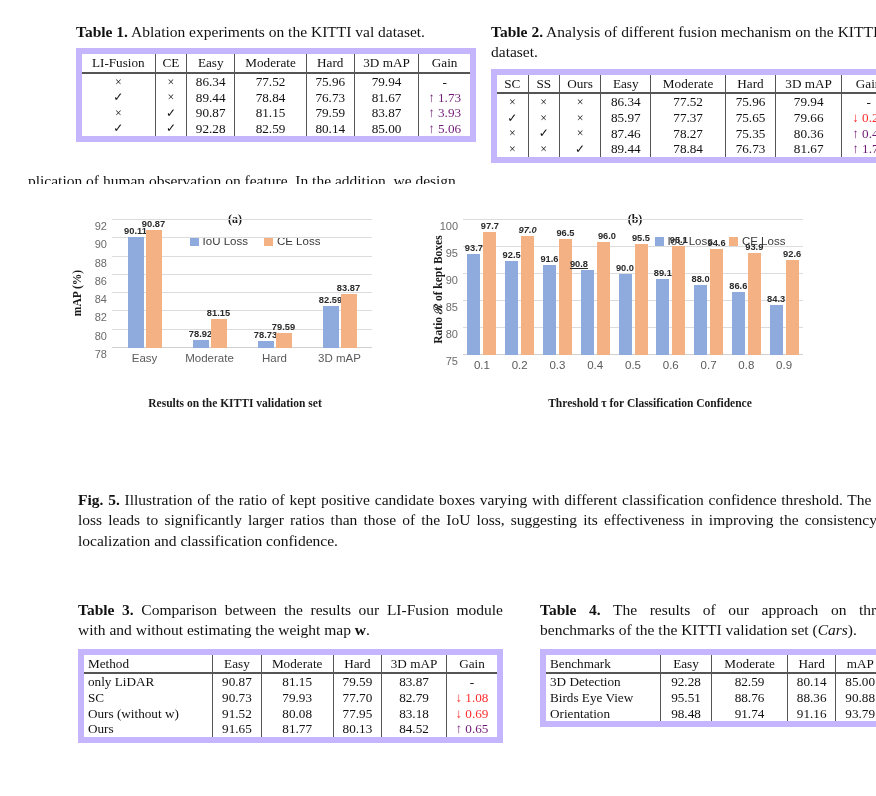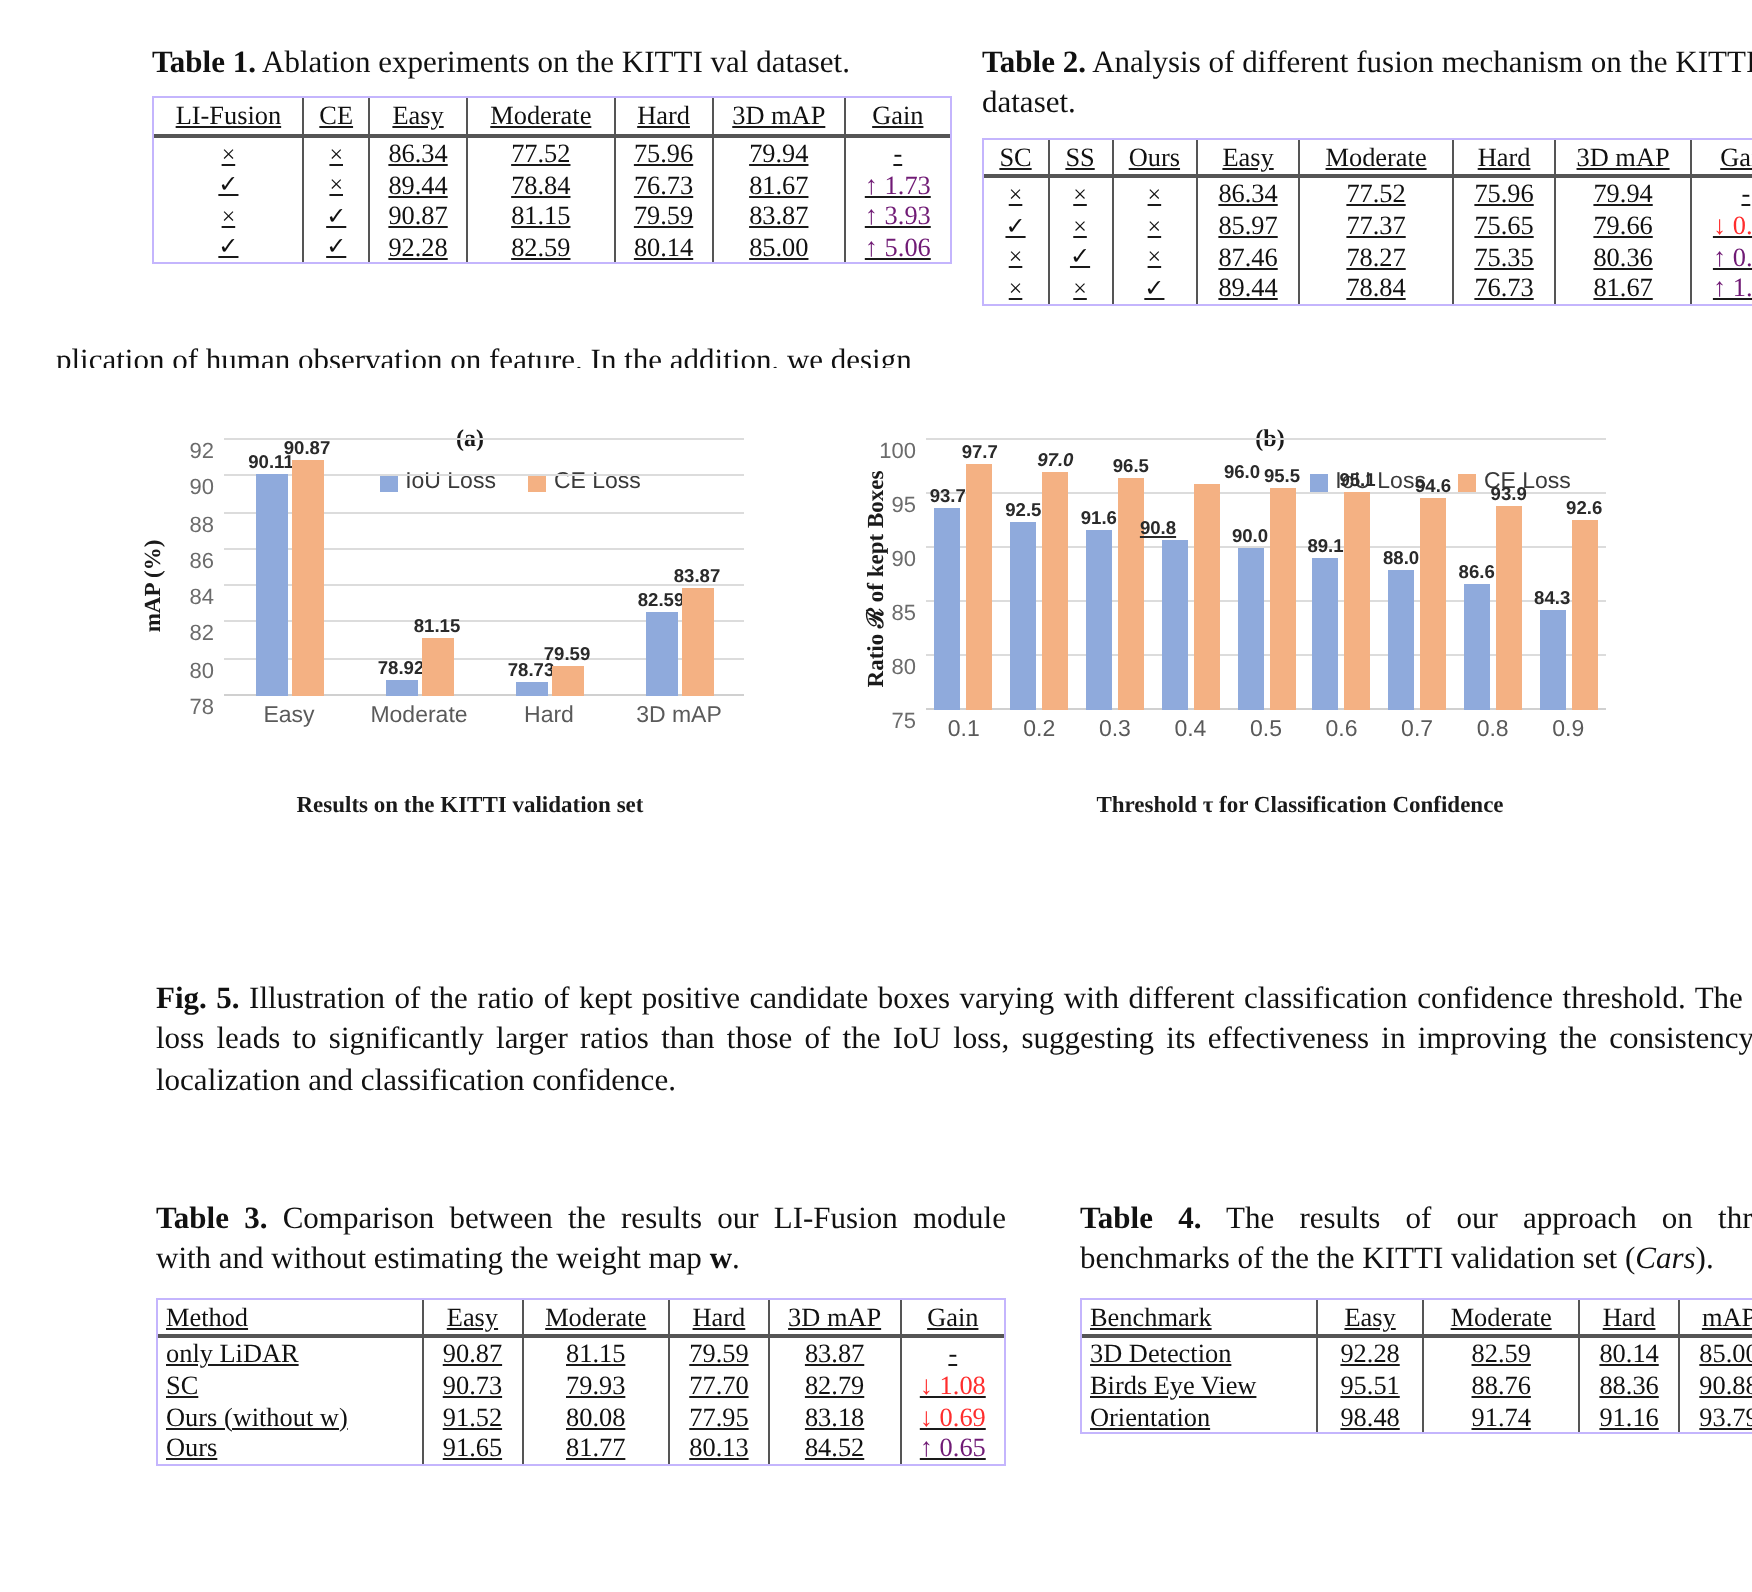--- a/index.html
+++ b/index.html
@@ -50,21 +50,21 @@
   table.tbl tbody tr:first-child td { border-top: none; }
   table.tbl tbody { border-top: 1px solid #555; }
   table.tbl tbody tr:last-child td { border-bottom: 1px solid #555; }
   .bold { font-weight: bold; }
   .lft { text-align: left !important; }
   .up { color: #701a75; white-space: nowrap; }
   .down { color: #ff2d2d; white-space: nowrap; }
   .mark { font-size: 12px; }
 
   
-  .tblwrap { display: inline-block; border: 1px solid #c4b5fd; padding: 0; text-decoration: underline; }
+  .tblwrap { display: inline-block; border: 6px solid #c4b5fd; padding: 0; }
   .tblwrap table.tbl { border: none; }
   .tblwrap table.tbl td:first-child,
   .tblwrap table.tbl th:first-child { border-left: none; }
   .tblwrap table.tbl td:last-child,
   .tblwrap table.tbl th:last-child { border-right: none; }
   .tblwrap table.tbl thead th { border-top: none; }
   .tblwrap table.tbl tbody tr:last-child td { border-bottom: none; }
 
   
   .chart-panel { position: absolute; }
@@ -361,21 +361,21 @@
       <div class="bar-label" style="left: 64.6667px; bottom: 119.8px; font-style: italic;">97.0</div>
       <div class="xtick" style="left: 56.6667px;">0.2</div>
       <div class="bar" style="left: 79.9444px; width: 13px; height: 89.64px; background: rgb(143, 170, 220);"></div>
       <div class="bar-label" style="left: 86.4444px; bottom: 90.64px;">91.6</div>
       <div class="bar" style="left: 95.9444px; width: 13px; height: 116.1px; background: rgb(244, 177, 131);"></div>
       <div class="bar-label" style="left: 102.444px; bottom: 117.1px;">96.5</div>
       <div class="xtick" style="left: 94.4444px;">0.3</div>
       <div class="bar" style="left: 117.722px; width: 13px; height: 85.32px; background: rgb(143, 170, 220);"></div>
       <div class="bar-label" style="left: 116px; bottom: 86.32px; text-decoration: underline;">90.8</div>
       <div class="bar" style="left: 133.722px; width: 13px; height: 113.4px; background: rgb(244, 177, 131);"></div>
-      <div class="bar-label" style="left: 158px; bottom: 114.4px;">96.0</div>
+      <div class="bar-label" style="left: 144px; bottom: 114.4px;">96.0</div>
       <div class="xtick" style="left: 132.222px;">0.4</div>
       <div class="bar" style="left: 155.5px; width: 13px; height: 81px; background: rgb(143, 170, 220);"></div>
       <div class="bar-label" style="left: 162px; bottom: 82px;">90.0</div>
       <div class="bar" style="left: 171.5px; width: 13px; height: 110.7px; background: rgb(244, 177, 131);"></div>
       <div class="bar-label" style="left: 178px; bottom: 111.7px;">95.5</div>
       <div class="xtick" style="left: 170px;">0.5</div>
       <div class="bar" style="left: 193.278px; width: 13px; height: 76.14px; background: rgb(143, 170, 220);"></div>
       <div class="bar-label" style="left: 199.778px; bottom: 77.14px;">89.1</div>
       <div class="bar" style="left: 209.278px; width: 13px; height: 108.54px; background: rgb(244, 177, 131);"></div>
       <div class="bar-label" style="left: 215.778px; bottom: 109.54px;">95.1</div>

